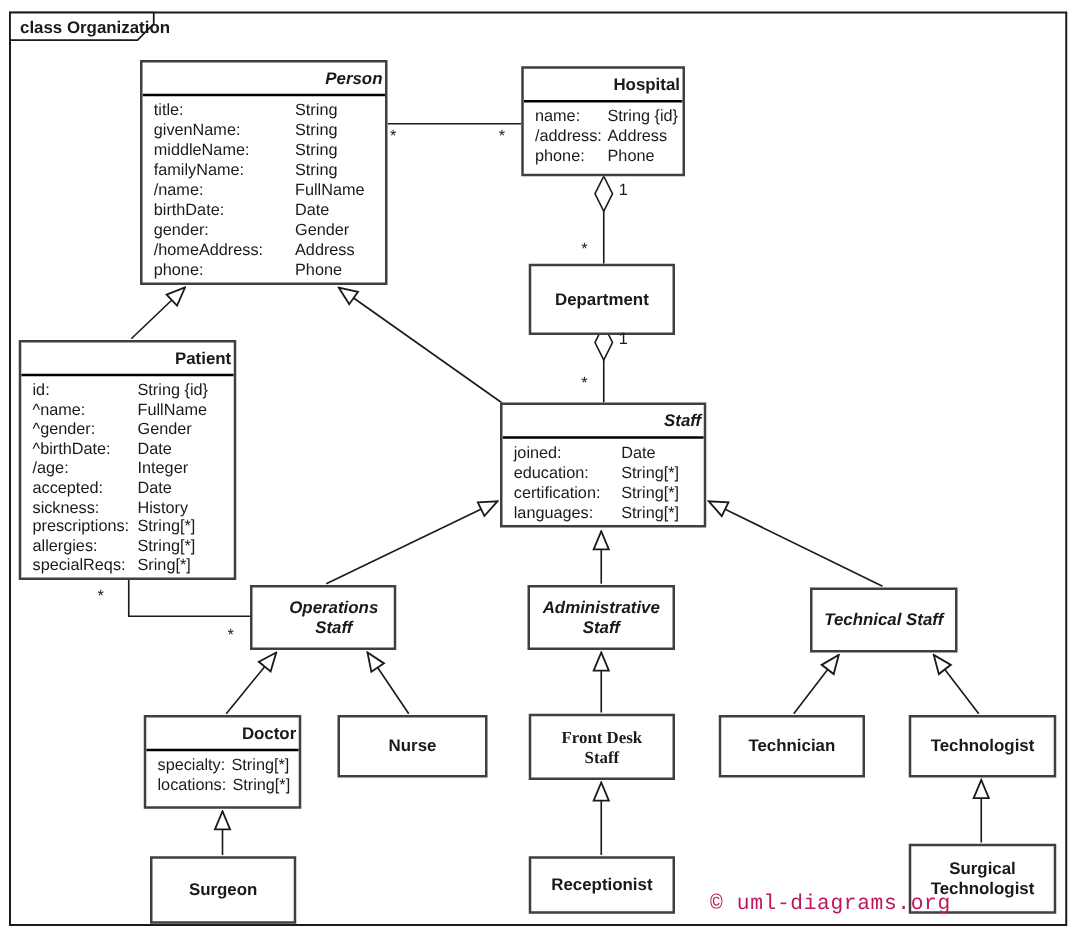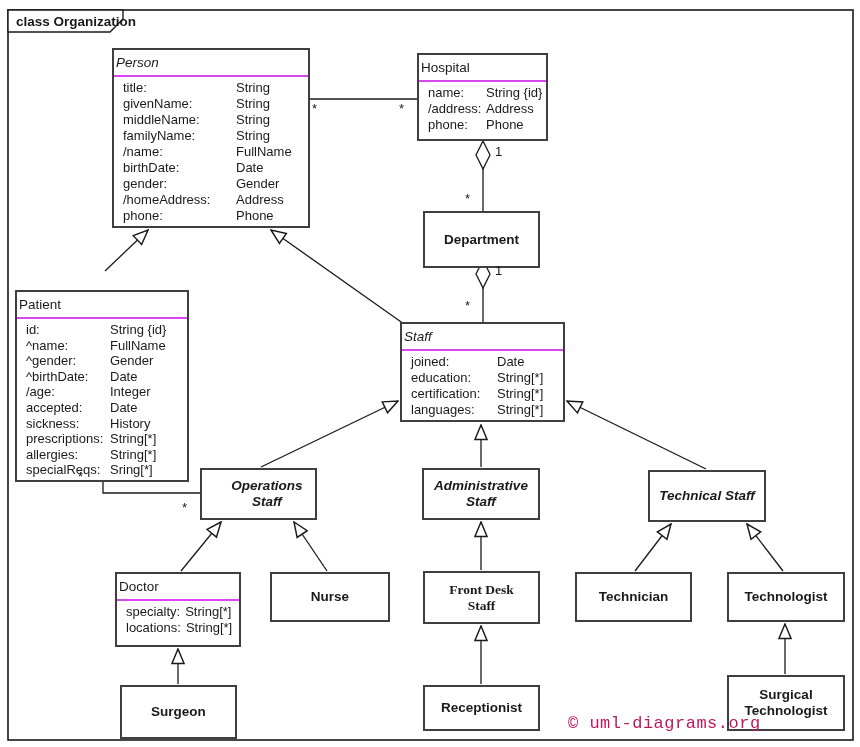--- a/index.html
+++ b/index.html
@@ -6,26 +6,26 @@
   #canvas {
     position:relative; width:860px; height:747px; background:#fff;
     font-family:"Liberation Sans", sans-serif; color:#1a1a1a; overflow:hidden;border-radius:18px;
   }
   #wires { position:absolute; left:0; top:0; z-index:1; }
   .cls {
     position:absolute; background:#fff; border:2px solid #3f3f3f;
     box-sizing:border-box; z-index:2; overflow:hidden;
   }
   .cls-title {
-    font-weight:normal; font-size:13.5px; text-align:left;
+    font-weight:bold; font-size:13.5px; text-align:right;
     padding:5px 2px 4px 2px; line-height:16px;
   }
   .italic .cls-title { font-style:italic; }
   .cls-attrs {
-    border-top:2px solid #d946ef; padding:3px 20px 0 9px;
+    border-top:2px solid #000000; padding:3px 20px 0 9px;
     font-size:13px; line-height:16px; white-space:nowrap;
   }
   .lh-tight .cls-attrs { line-height:15.6px; }
   .attr-row { display:flex; }
   .w-person  .attr-n { width:113px; flex:none; }
   .w-hospital .attr-n { width:58px; flex:none; }
   .w-staff   .attr-n { width:86px; flex:none; }
   .w-patient .attr-n { width:84px; flex:none; }
   .w-doctor  .attr-n { margin-right:5px; flex:none; }
   .cls.titleonly {
@@ -164,21 +164,21 @@
           <span class="attr-n">certification:</span>
           <span class="attr-t">String[*]</span>
         </div>
       <div class="attr-row">
           <span class="attr-n">languages:</span>
           <span class="attr-t">String[*]</span>
         </div>
     </div>
   </div>
 
-  <div class="cls lh-tight" style="left:15px; top:290px; width:174px; height:192px;">
+  <div class="cls lh-tight" style="left:15px; top:272px; width:174px; height:192px;">
     <div class="cls-title">Patient</div>
     <div class="cls-attrs w-patient">
       <div class="attr-row">
           <span class="attr-n">id:</span>
           <span class="attr-t">String {id}</span>
         </div>
       <div class="attr-row">
           <span class="attr-n">^name:</span>
           <span class="attr-t">FullName</span>
         </div>

